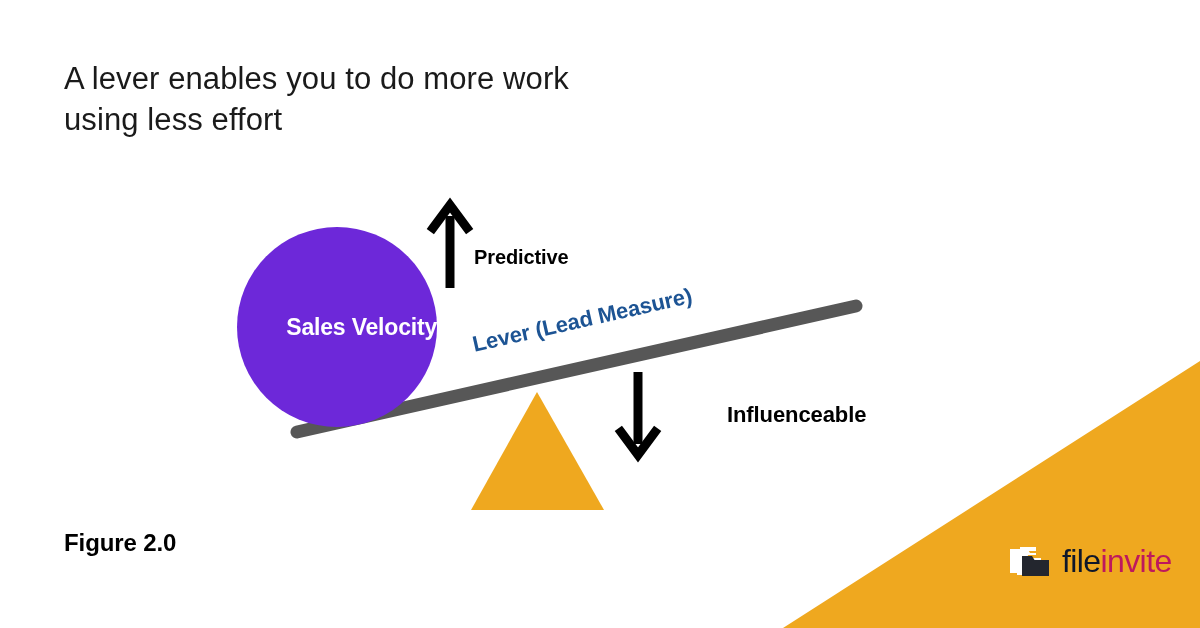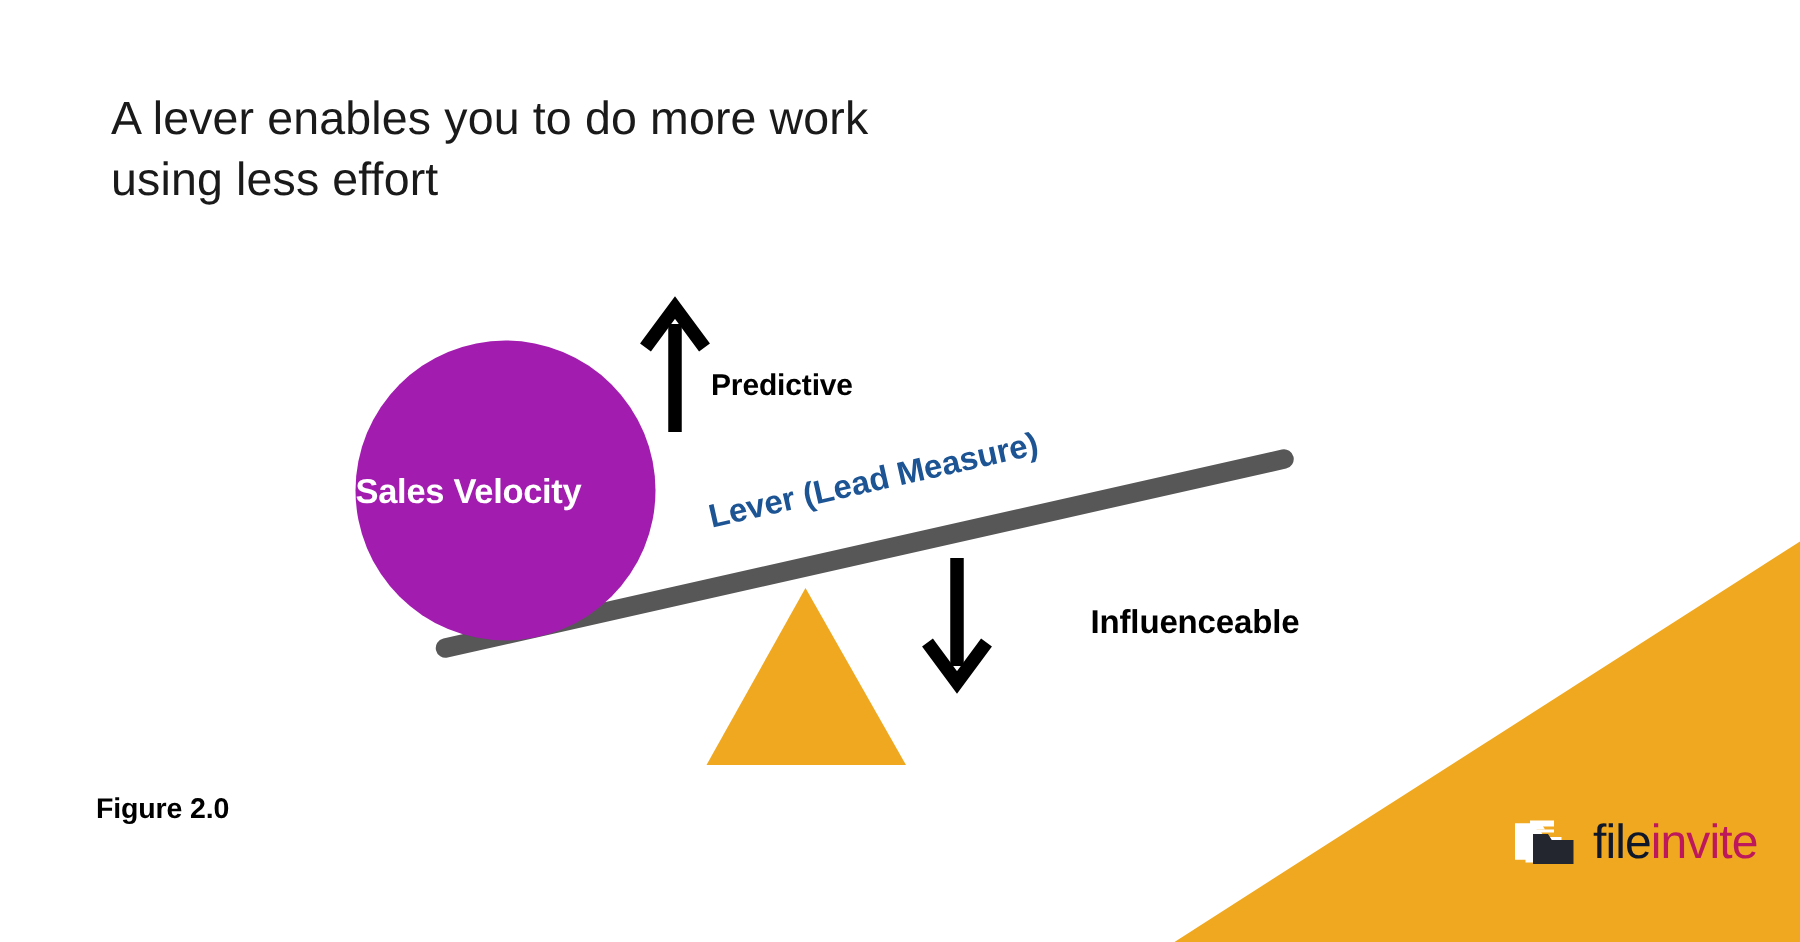--- a/index.html
+++ b/index.html
@@ -21,21 +21,20 @@
     position: absolute;
     left: 64px;
     top: 58px;
     width: 640px;
     font-size: 31px;
     line-height: 41px;
     font-weight: 400;
     color: #1a1a1a;
     letter-spacing: 0.1px;
     white-space: pre-line;
-    margin-left: 10px;
   }
 
   
   #lag-measure {
     position: absolute;
     left: 72px;
     top: 290px;
     width: 170px;
     text-align: center;
     font-size: 24px;
@@ -46,24 +45,24 @@
   }
 
   
   #sales-circle {
     position: absolute;
     left: 237px;
     top: 227px;
     width: 200px;
     height: 200px;
     border-radius: 50%;
-    background: #a21caf;
+    background: #6d28d9;
     display: flex;
     align-items: center;
-    justify-content: flex-start;
+    justify-content: flex-end;
   }
   #sales-circle-label {
     color: #ffffff;
     font-size: 23px;
     font-weight: 700;
     letter-spacing: -0.2px;
     text-align: center;
   }
 
   
@@ -111,21 +110,21 @@
     transform: rotate(-12.7deg);
     transform-origin: 0 50%;
     white-space: nowrap;
   }
 
   
   #figure-caption {
     position: absolute;
     left: 64px;
     top: 529px;
-    font-size: 19px;
+    font-size: 24px;
     font-weight: 700;
     color: #000000;
     letter-spacing: -0.1px;
   }
 
   
   #logo {
     position: absolute;
     left: 1008px;
     top: 543px;

